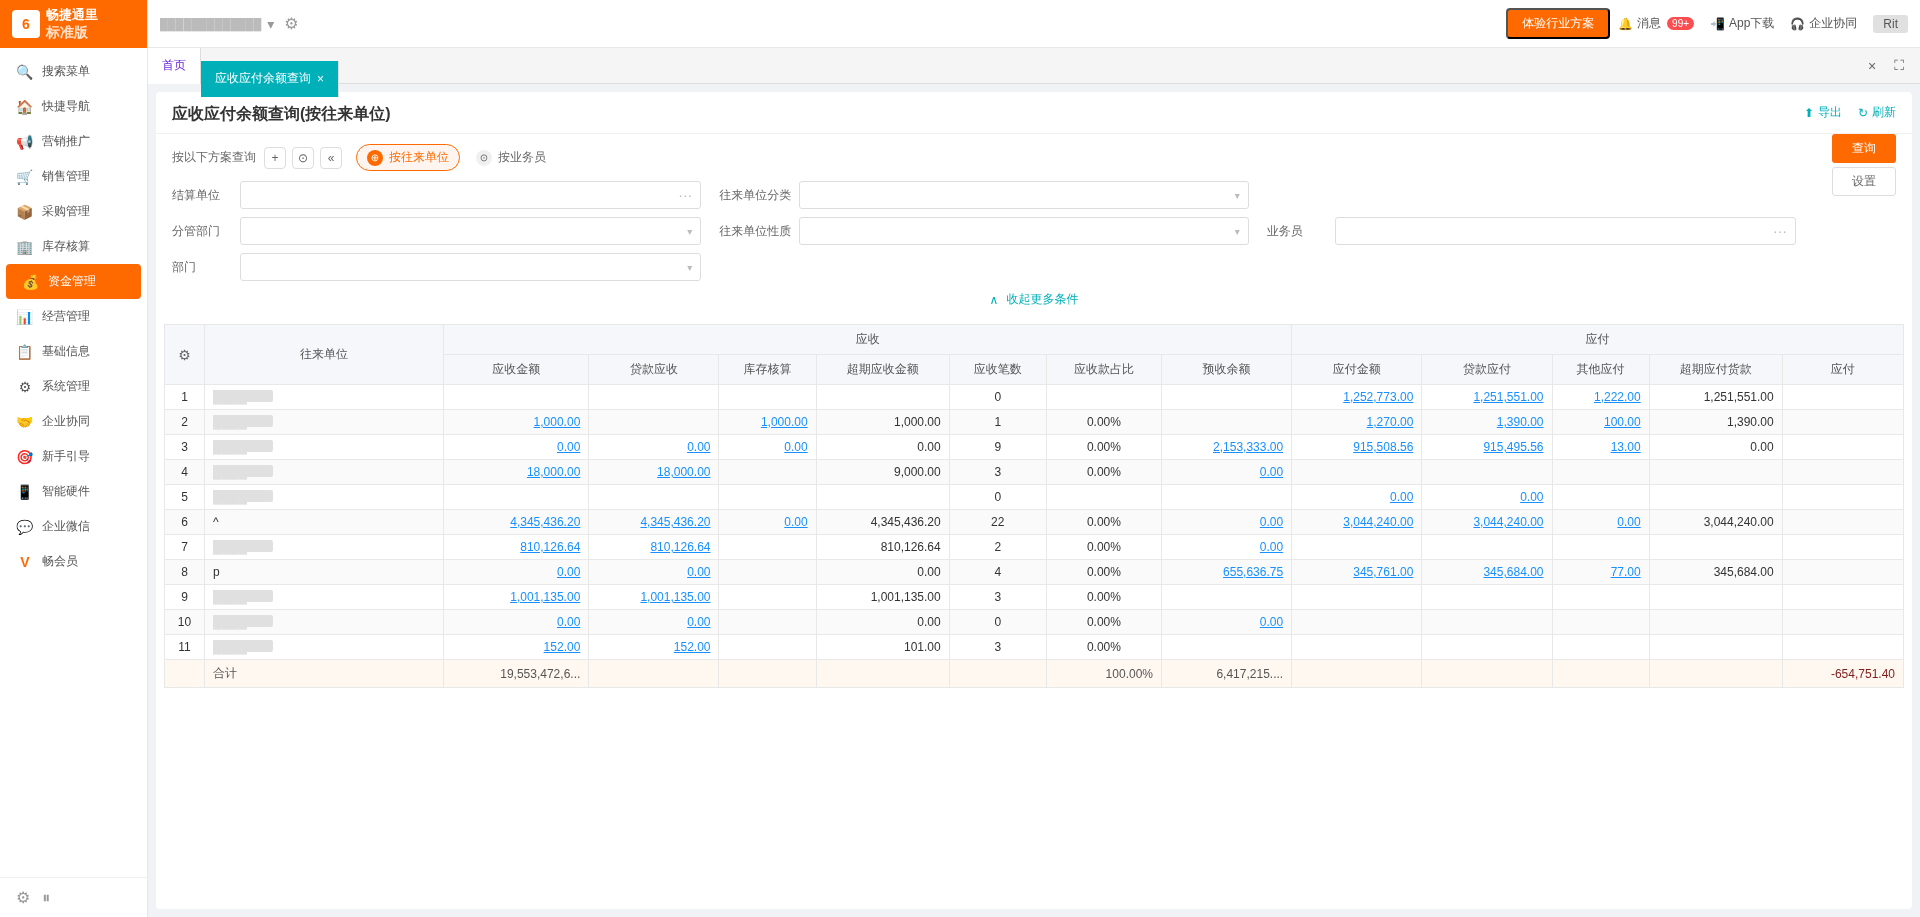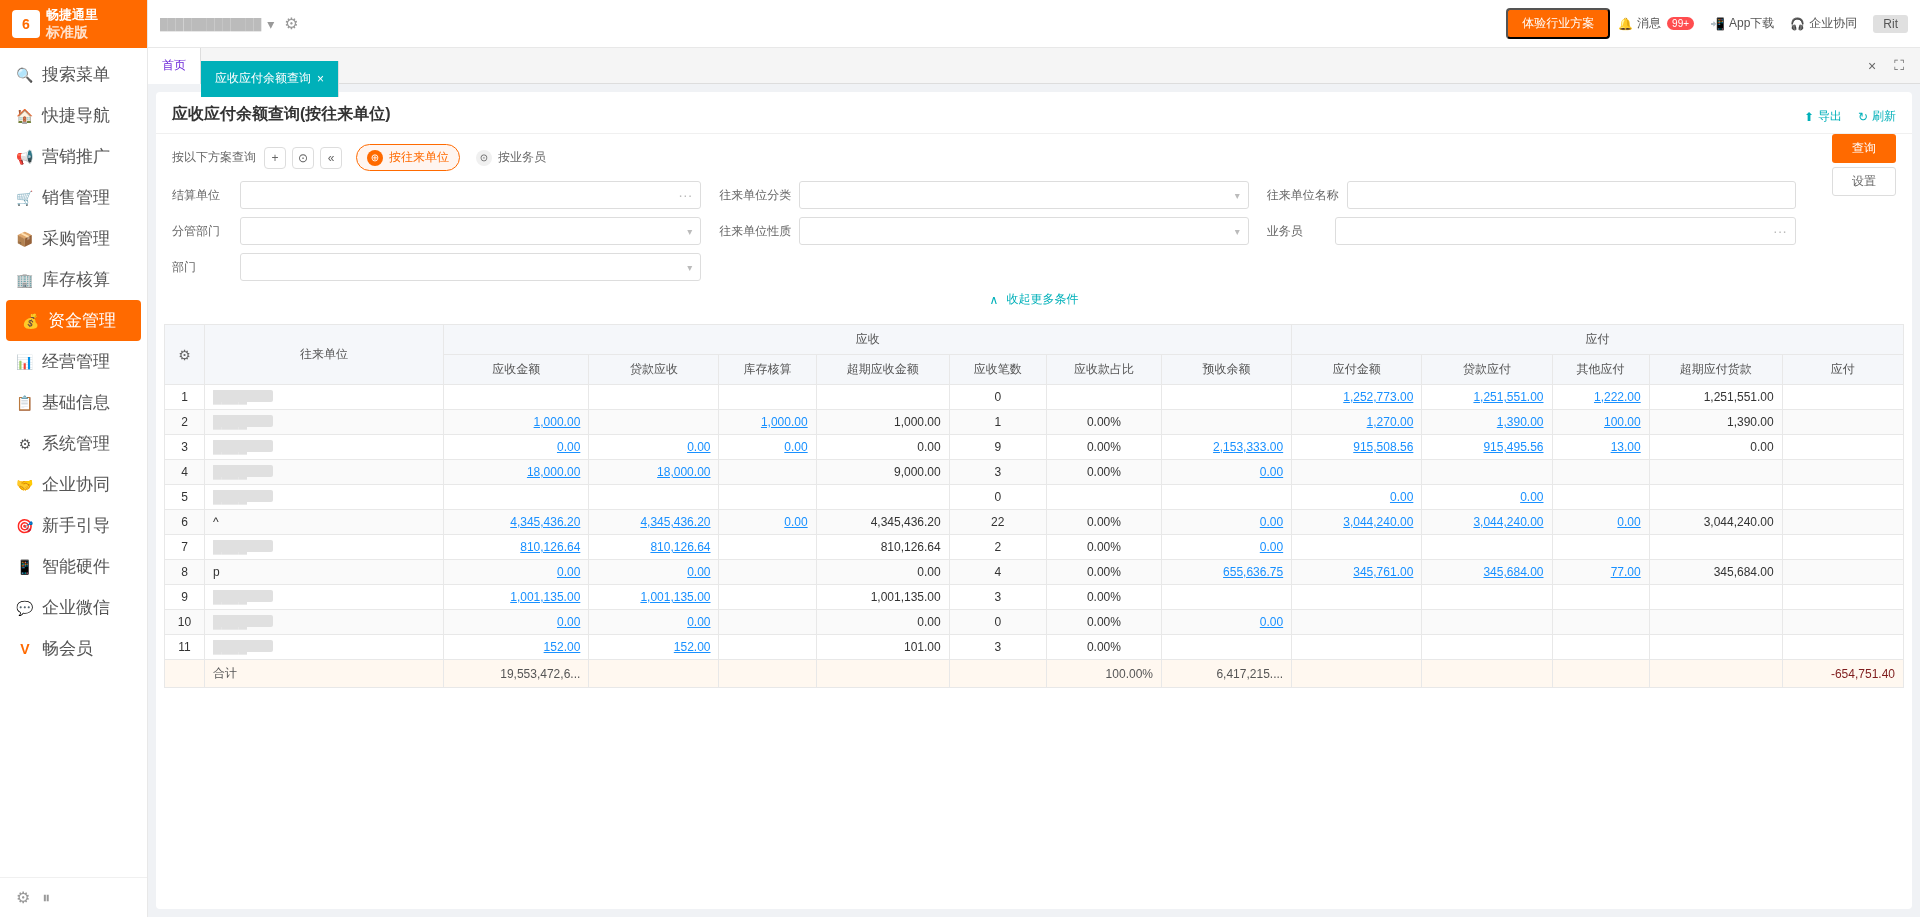--- a/index.html
+++ b/index.html
@@ -21,21 +21,21 @@
       color: #ff6a00; font-size: 14px; font-weight: 900; margin-right: 6px; flex-shrink: 0;
     }
     .sidebar-badge { font-size: 14px; color: #fff; opacity: 0.8; }
     .sidebar-nav { flex: 1; overflow-y: auto; padding: 6px 0; }
     .sidebar-item {
       display: flex; align-items: center; padding: 9px 16px; cursor: pointer;
       color: #555; transition: background 0.2s;
     }
     .sidebar-item.active { background: #ff6a00; color: #fff; border-radius: 4px; margin: 0 6px; }
     .sidebar-item-icon { width: 18px; text-align: center; margin-right: 8px; font-size: 14px; }
-    .sidebar-item-label { font-size: 17px; }
+    .sidebar-item-label { font-size: 12px; }
     .sidebar-footer {
       padding: 10px 16px; display: flex; align-items: center; gap: 12px;
       border-top: 1px solid #f0f0f0;
     }
     .sidebar-footer-btn { color: #999; cursor: pointer; font-size: 16px; }
 
     
     .topbar {
       position: fixed; left: 148px; top: 0; right: 0; height: 48px;
       background: #fff; border-bottom: 1px solid #e8e8e8;
@@ -82,21 +82,21 @@
       position: fixed; left: 148px; top: 84px; right: 0; bottom: 0;
       background: #f0f2f5; overflow: hidden; display: flex; flex-direction: column;
     }
     .page-container {
       flex: 1; background: #fff; margin: 8px; border-radius: 4px;
       display: flex; flex-direction: column; overflow: hidden;
     }
 
     
     .page-header {
-      display: flex; align-items: flex-end; padding: 12px 16px 8px;
+      display: flex; align-items: flex-start; padding: 12px 16px 8px;
       border-bottom: 1px solid #f0f0f0;
     }
     .page-title { font-size: 16px; font-weight: 600; color: #333; flex: 1; }
     .page-actions { display: flex; gap: 8px; }
     .action-btn {
       display: flex; align-items: center; gap: 4px; color: #00b0b9;
       cursor: pointer; font-size: 12px;
     }
 
     
@@ -339,26 +339,20 @@
           <div class="filter-input">
             <span></span>
             <span class="filter-input-dots">···</span>
           </div>
         </div>
         <div class="filter-row">
           <span class="filter-label">往来单位分类</span>
           <div class="filter-input">
             <span></span>
             <span class="filter-input-arrow">▾</span>
-          </div>
-        </div>
-        <div class="filter-row">
-          <span class="filter-label">往来单位名称</span>
-          <div class="filter-input">
-            <span></span>
           </div>
         </div>
       </div>
 
       <div class="filter-grid" style="padding-right:100px;margin-bottom:8px;">
         <div class="filter-row">
           <span class="filter-label">分管部门</span>
           <div class="filter-input">
             <span></span>
             <span class="filter-input-arrow">▾</span>

